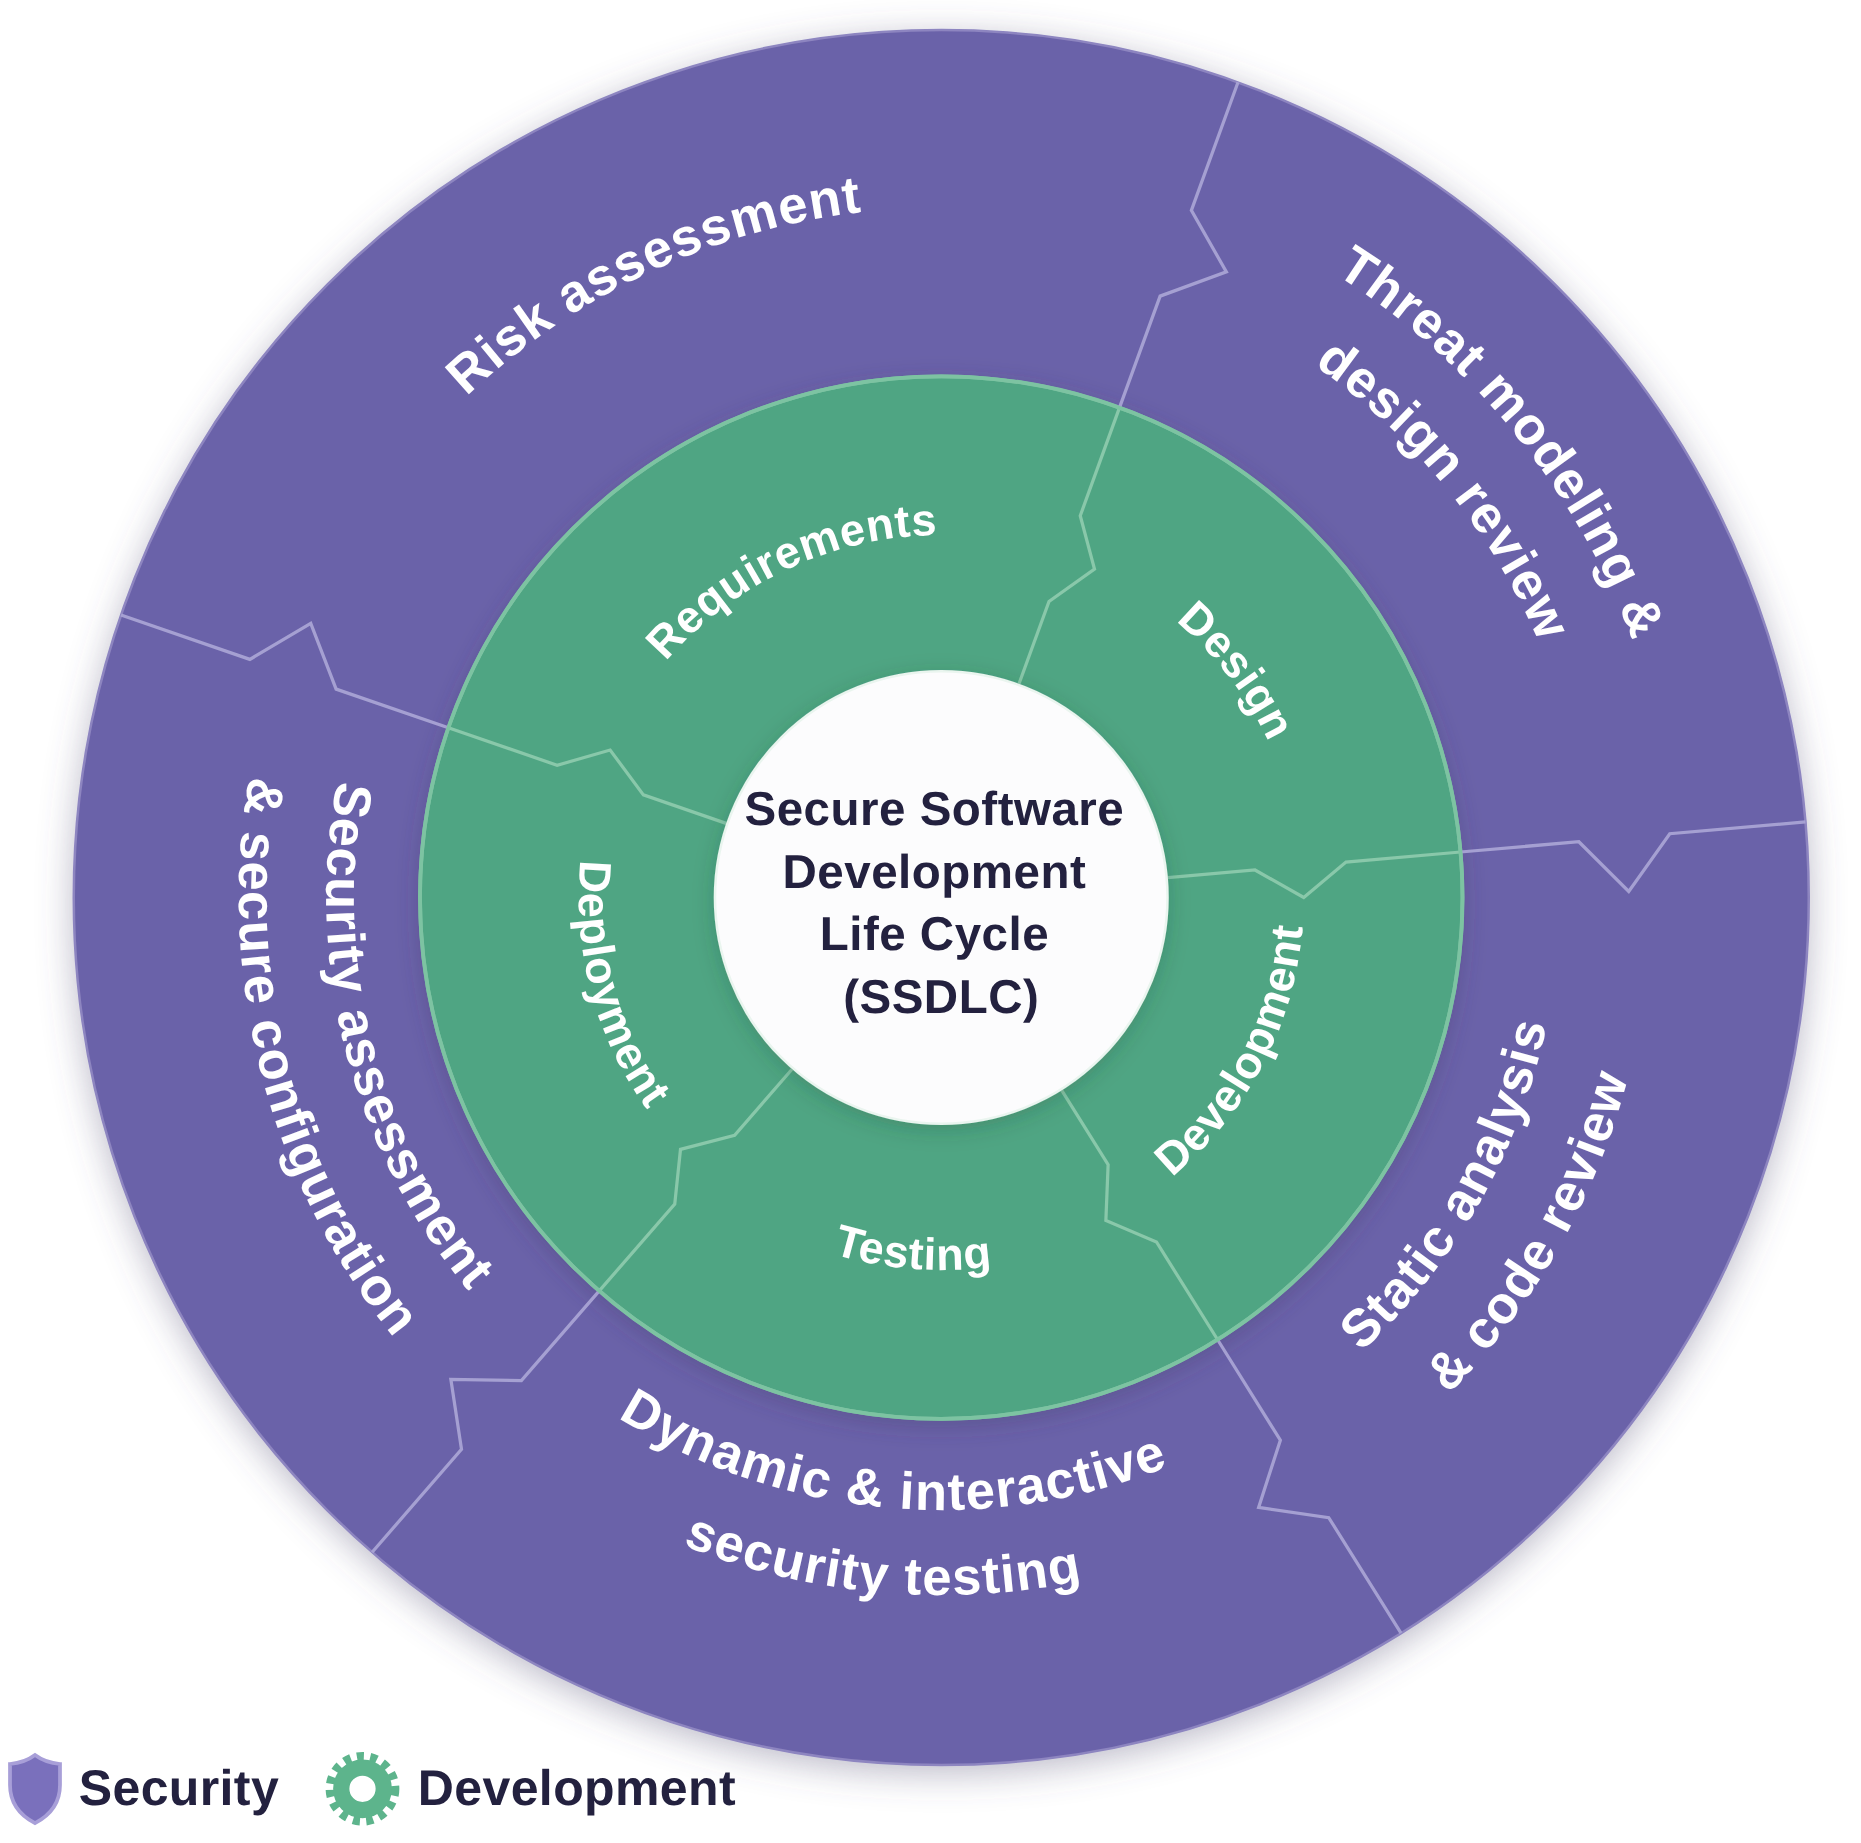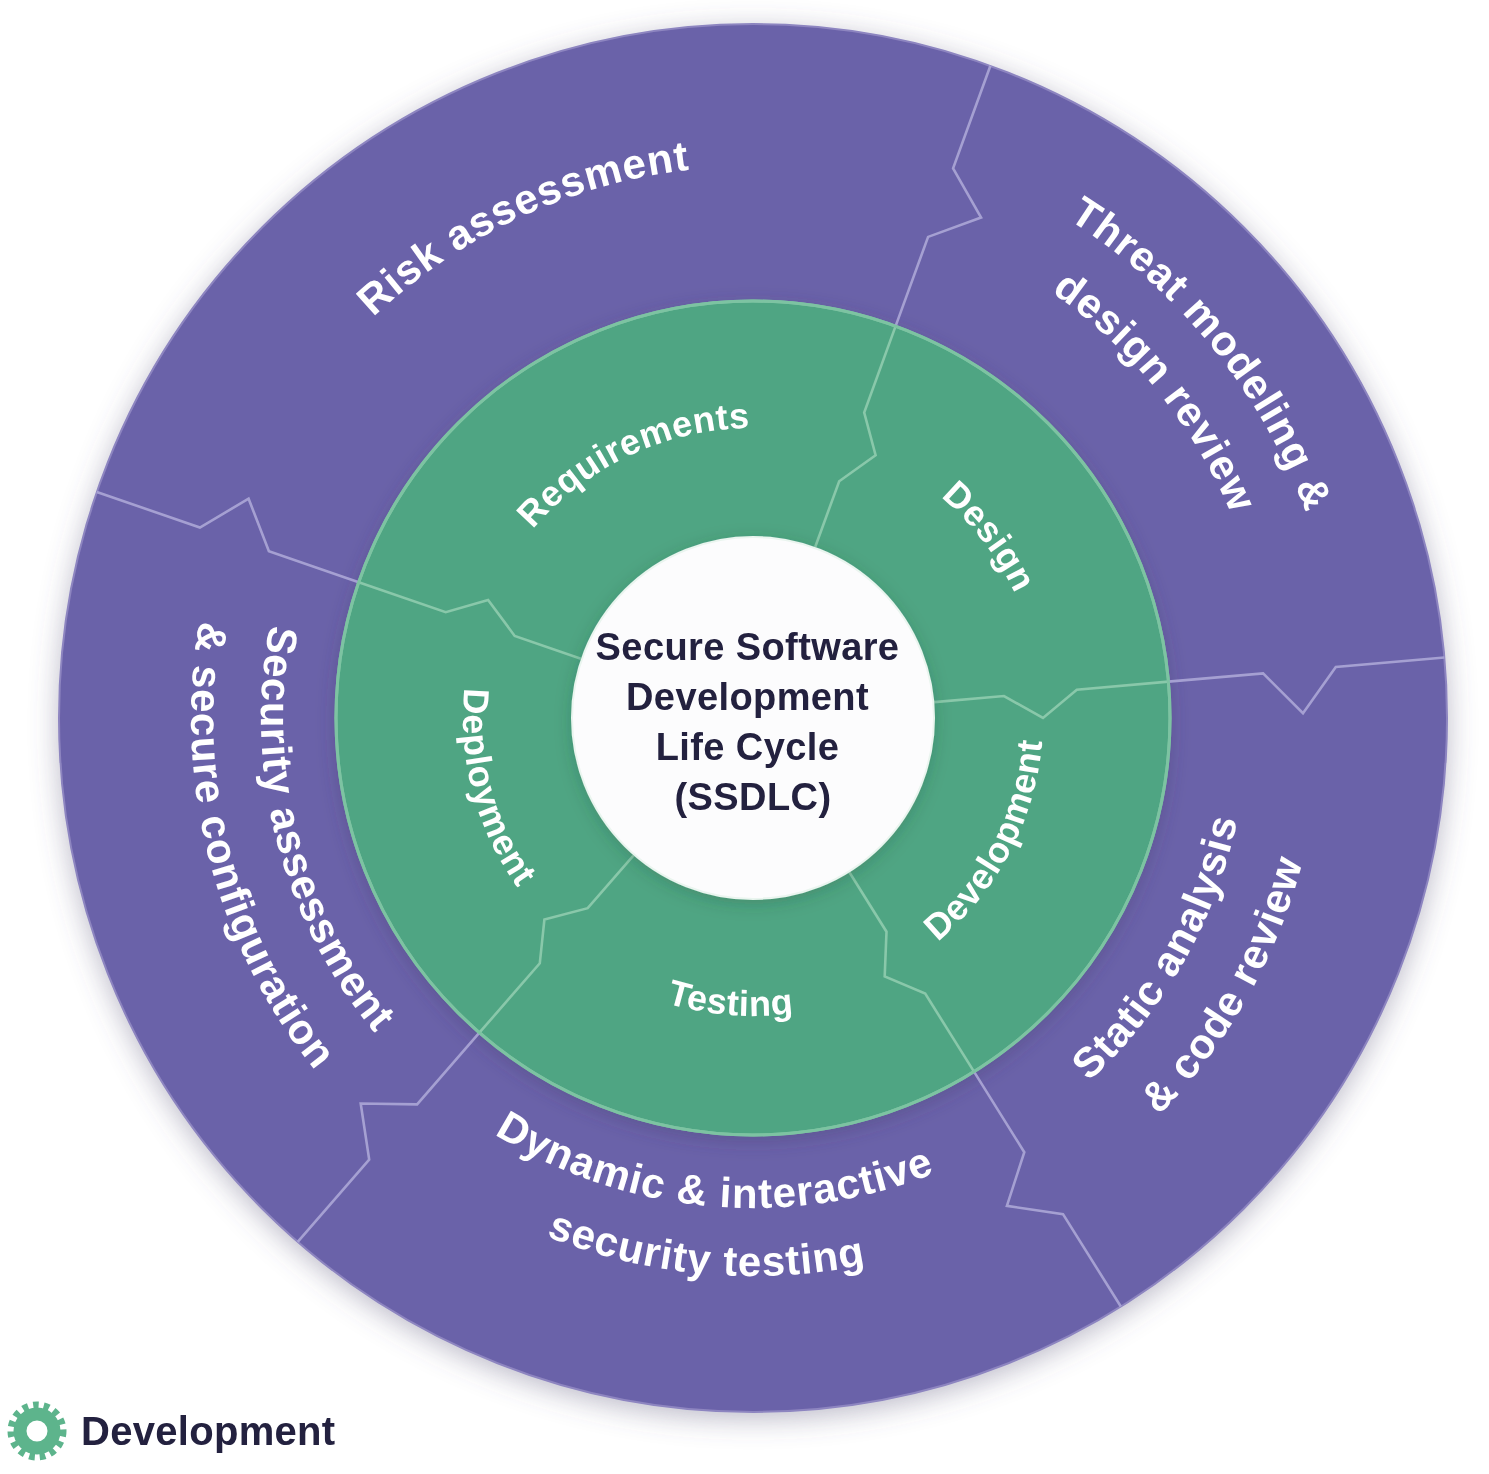--- a/index.html
+++ b/index.html
@@ -136,20 +136,27 @@
         <textPath href="#arc-secassess1" startOffset="50%" text-anchor="middle">Security assessment</textPath>
       </text>
       <text class="ring-label outer-label">
         <textPath href="#arc-secassess2" startOffset="50%" text-anchor="middle">&amp; secure configuration</textPath>
       </text>
     </g>
   </svg>
 
   <div class="legend">
     <div class="legend-item">
+      <svg width="44" height="60" viewBox="0 0 44 60">
+        <path d="M22 3 C16 7.5 8.5 9.6 2 10.2 L2 27 C2 41.5 9.5 51 22 57.5 C34.5 51 42 41.5 42 27 L42 10.2 C35.5 9.6 28 7.5 22 3 Z" stroke-width="3" fill="#7A70BC"></path>
+        <path d="M22 3 C16 7.5 8.5 9.6 2 10.2 L2 27 C2 41.5 9.5 51 22 57.5 C34.5 51 42 41.5 42 27 L42 10.2 C35.5 9.6 28 7.5 22 3 Z" fill="none" stroke-width="3" stroke="#A89FD8"></path>
+      </svg>
+      <span class="legend-label">Security</span>
+    </div>
+    <div class="legend-item">
       <svg width="62" height="62" viewBox="0 0 62 62">
         <circle cx="31" cy="31" r="25" fill="none" stroke-width="9" stroke-dasharray="5.4 4.9" stroke="#5DB48C"></circle>
         <circle cx="31" cy="31" r="17" fill="none" stroke-width="13" stroke="#5DB48C"></circle>
       </svg>
       <span class="legend-label">Development</span>
     </div>
   </div>
 
 </div>
 

